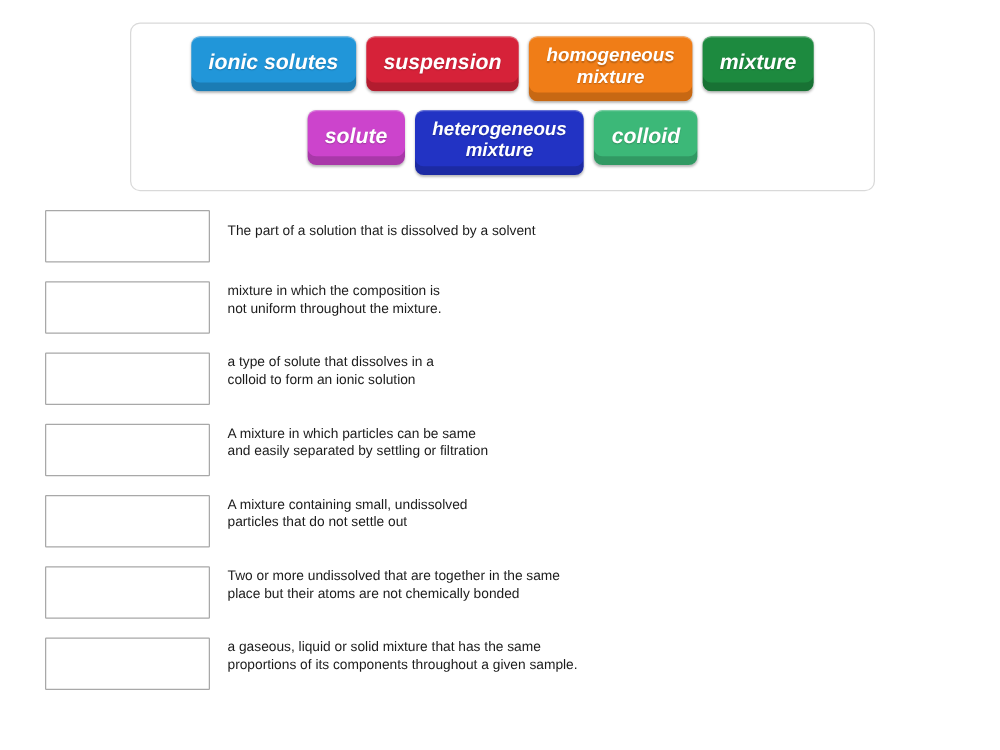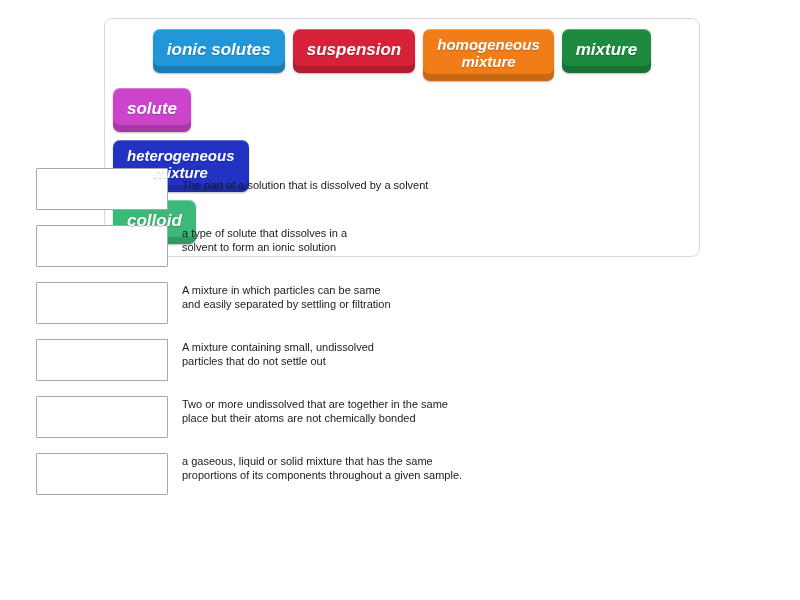--- a/index.html
+++ b/index.html
@@ -29,21 +29,20 @@
     font-style: italic;
   }
   .tile-row {
     display: flex;
     justify-content: center;
     align-items: flex-start;
     gap: 8px;
   }
   .tile-row + .tile-row {
     margin-top: 7px;
-    flex-direction: column;
   }
 
   .tile {
     position: relative;
     box-sizing: border-box;
     border-radius: 7px;
     color: #ffffff;
     font-weight: bold;
     font-size: 17px;
     line-height: 1.12;
@@ -139,22 +138,27 @@
     </div>
   </div>
 
 <div id="question-list">
     <div class="question-row single">
       <div class="drop-box"></div>
       <div class="definition">The part of a solution that is dissolved by a solvent</div>
     </div>
     <div class="question-row">
       <div class="drop-box"></div>
+      <div class="definition">mixture in which the composition is
+not uniform throughout the mixture.</div>
+    </div>
+    <div class="question-row">
+      <div class="drop-box"></div>
       <div class="definition">a type of solute that dissolves in a
-solvent to form an ionic solution</div>
+colloid to form an ionic solution</div>
     </div>
     <div class="question-row">
       <div class="drop-box"></div>
       <div class="definition">A mixture in which particles can be same
 and easily separated by settling or filtration</div>
     </div>
     <div class="question-row">
       <div class="drop-box"></div>
       <div class="definition">A mixture containing small, undissolved
 particles that do not settle out</div>

